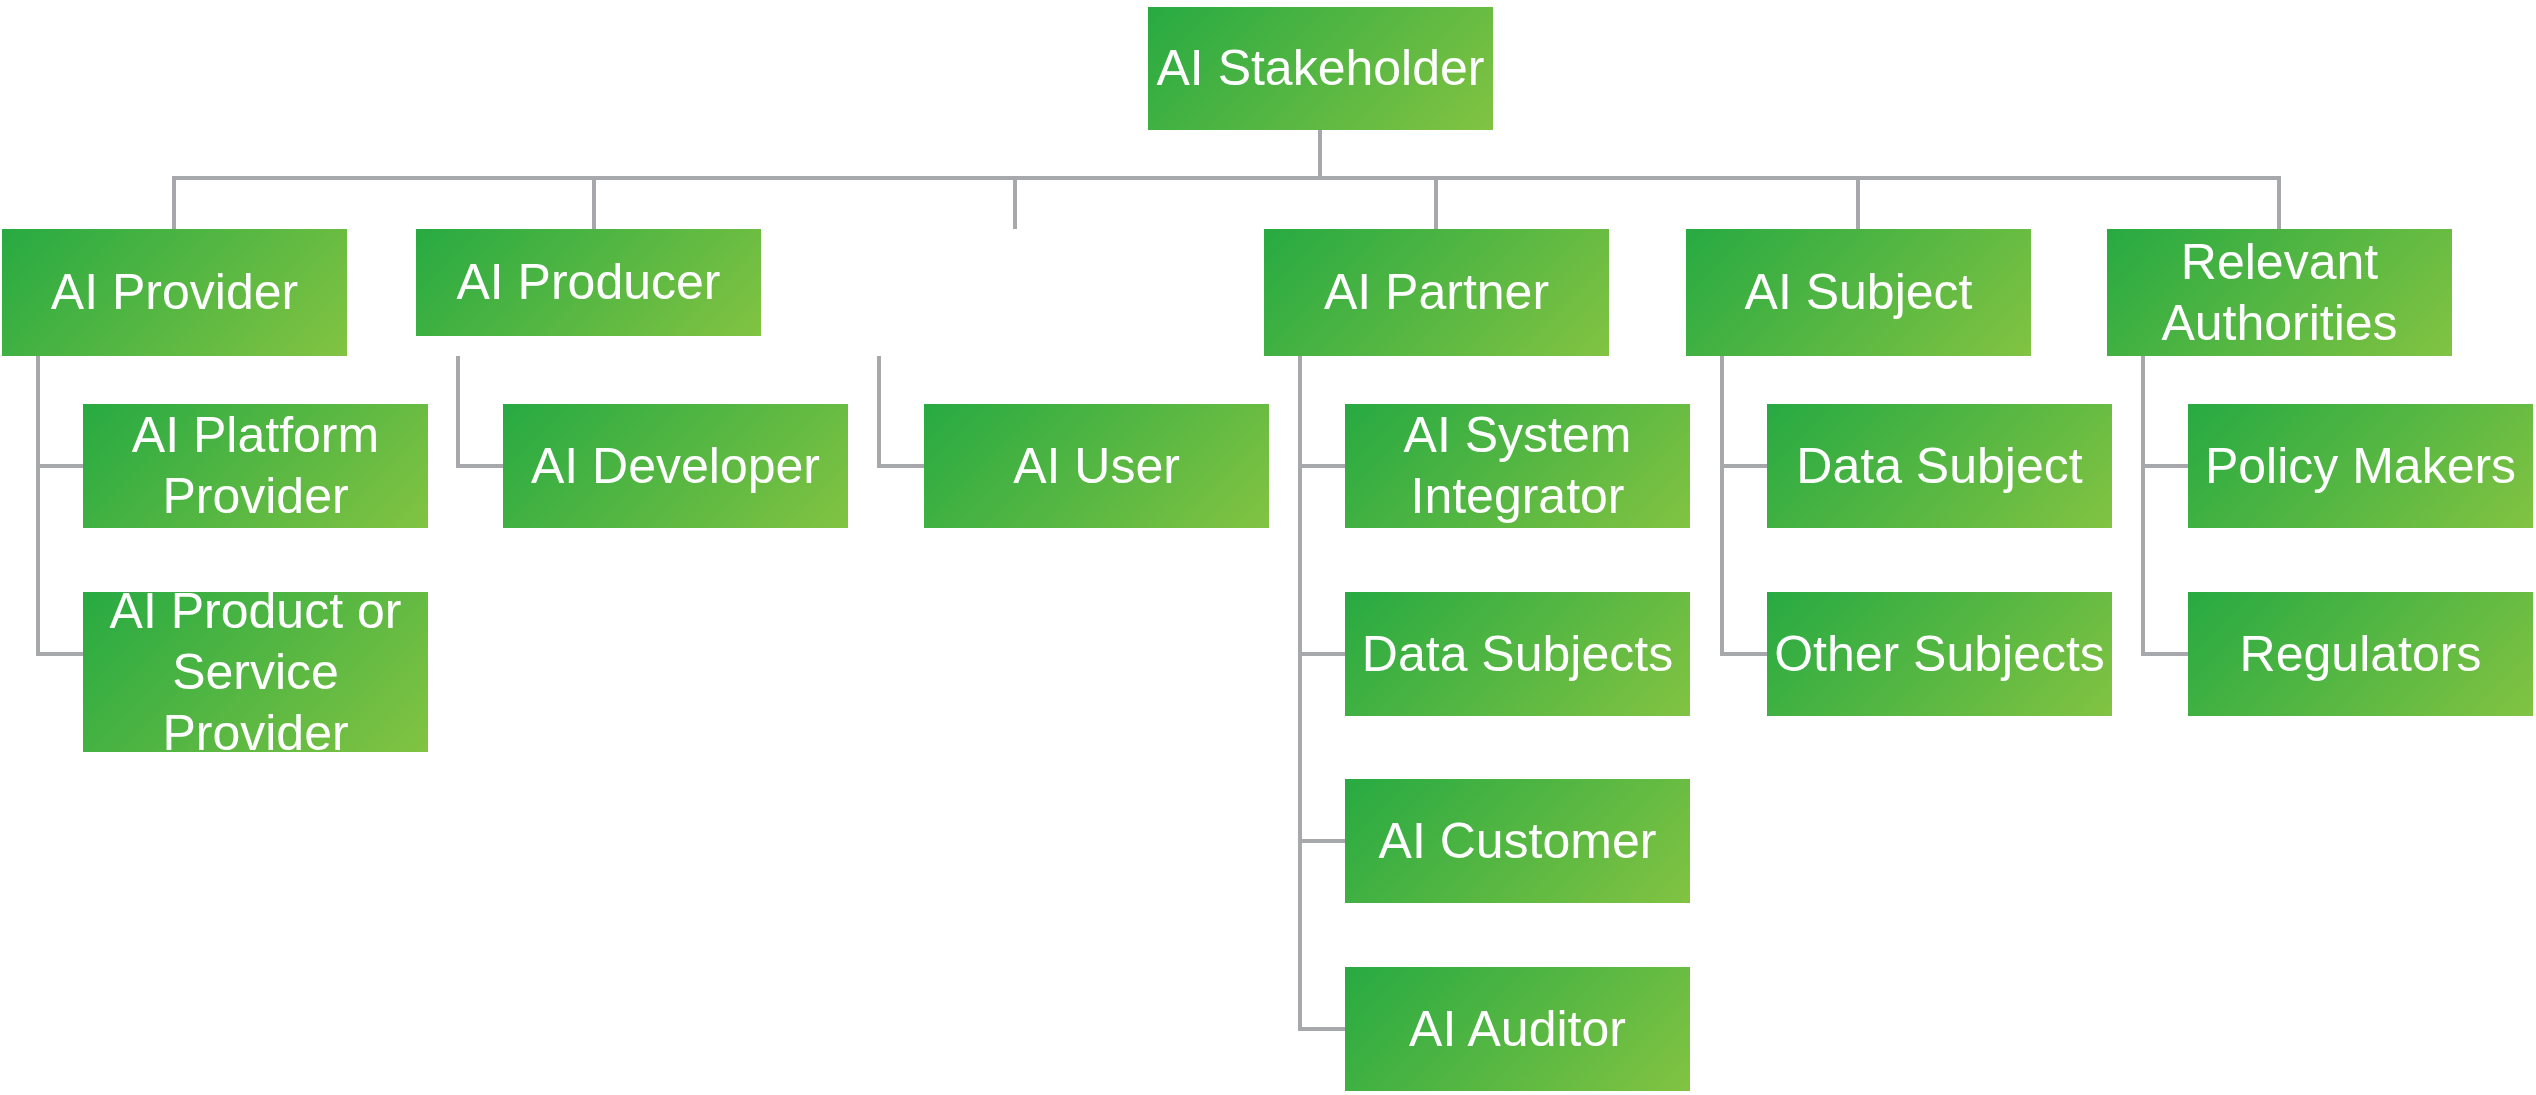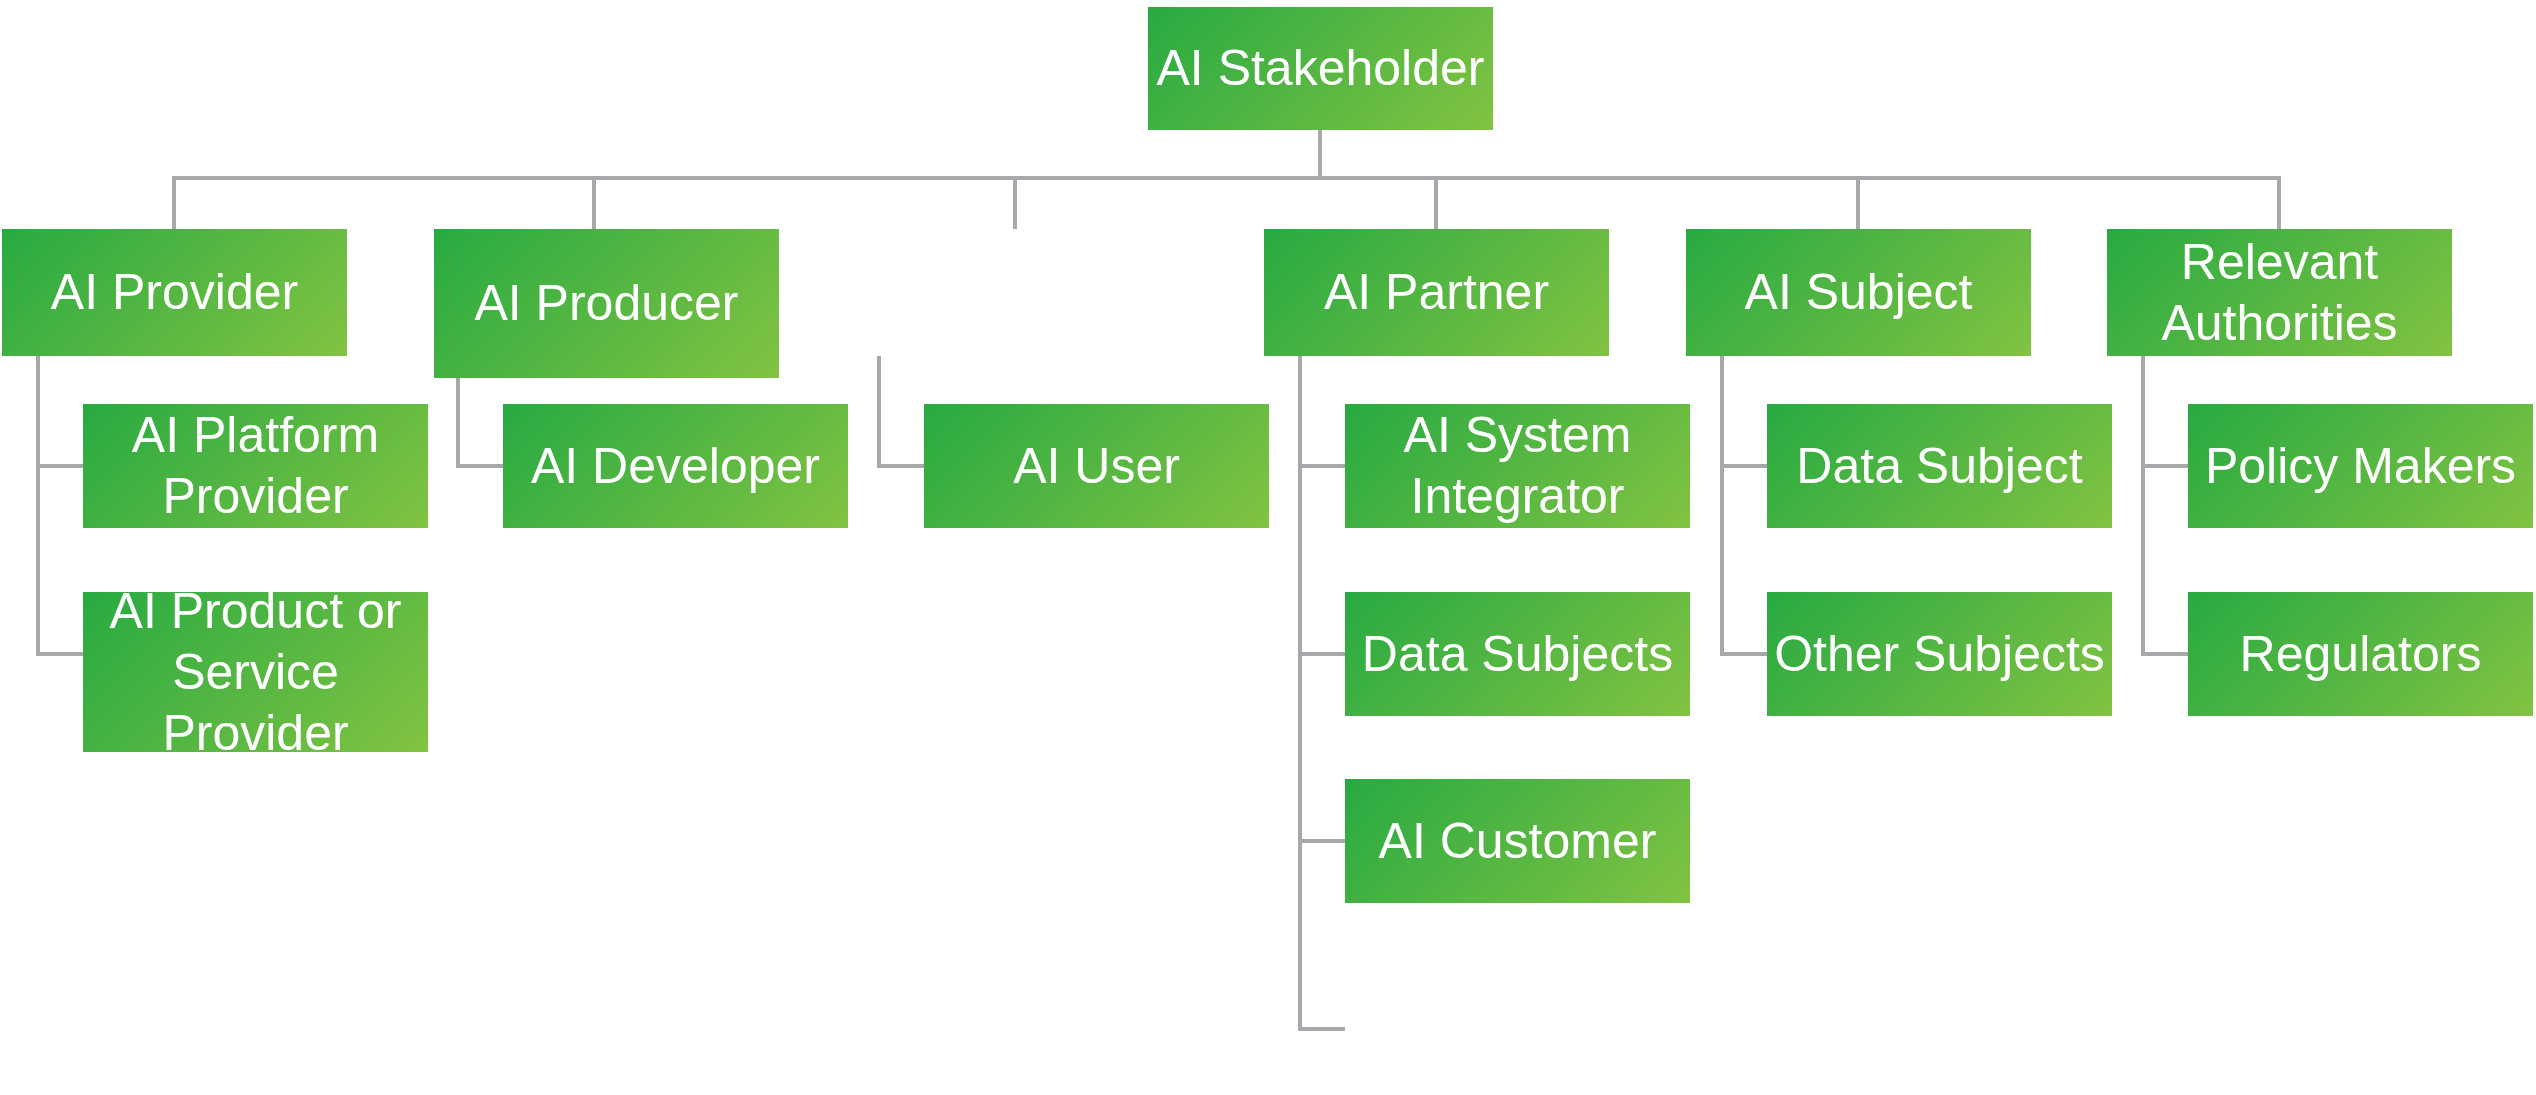--- a/index.html
+++ b/index.html
@@ -71,36 +71,37 @@
   <div class="line" style="left:1720px;top:464px;width:47px;height:4px"></div>
   <div class="line" style="left:1720px;top:652px;width:47px;height:4px"></div>
 
   <div class="line" style="left:2141px;top:356px;width:4px;height:300px"></div>
   <div class="line" style="left:2141px;top:464px;width:47px;height:4px"></div>
   <div class="line" style="left:2141px;top:652px;width:47px;height:4px"></div>
 
   <div class="box" style="left:1148px;top:7px;height:123px">AI Stakeholder</div>
 
   <div class="box" style="left:2px;top:229px;height:127px">AI Provider</div>
-  <div class="box" style="left:434px;top:229px;height:149px">AI Producer</div>
+  <div class="box" style="left:416px;top:229px;height:107px">AI Producer</div>
   <div class="box" style="left:1264px;top:229px;height:127px">AI Partner</div>
   <div class="box" style="left:1686px;top:229px;height:127px">AI Subject</div>
   <div class="box" style="left:2107px;top:229px;height:127px">Relevant Authorities</div>
 
   <div class="box" style="left:83px;top:404px;height:124px">AI Platform Provider</div>
   <div class="box" style="left:83px;top:592px;height:160px">AI Product or
 Service Provider</div>
 
   <div class="box" style="left:503px;top:404px;height:124px">AI Developer</div>
 
   <div class="box" style="left:924px;top:404px;height:124px">AI User</div>
 
   <div class="box" style="left:1345px;top:404px;height:124px">AI System Integrator</div>
   <div class="box" style="left:1345px;top:592px;height:124px">Data Subjects</div>
   <div class="box" style="left:1345px;top:779px;height:124px">AI Customer</div>
+  <div class="box" style="left:1345px;top:967px;height:124px">AI Auditor</div>
 
   <div class="box" style="left:1767px;top:404px;height:124px">Data Subject</div>
   <div class="box" style="left:1767px;top:592px;height:124px">Other Subjects</div>
 
   <div class="box" style="left:2188px;top:404px;height:124px">Policy Makers</div>
   <div class="box" style="left:2188px;top:592px;height:124px">Regulators</div>
 
 </div>
 
 </body></html>

